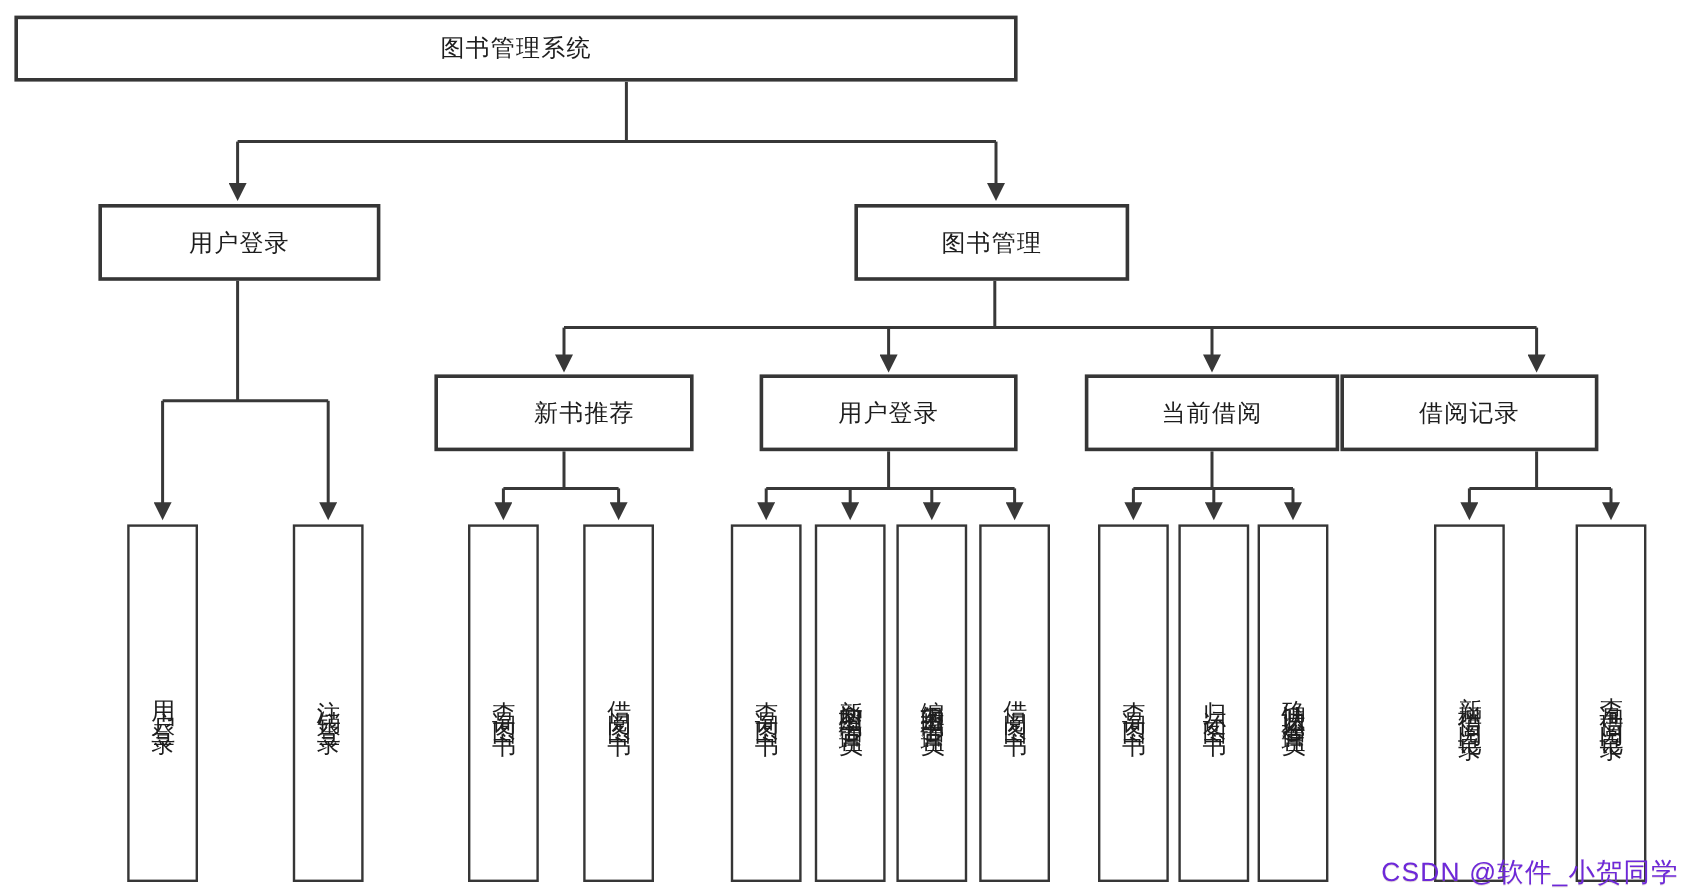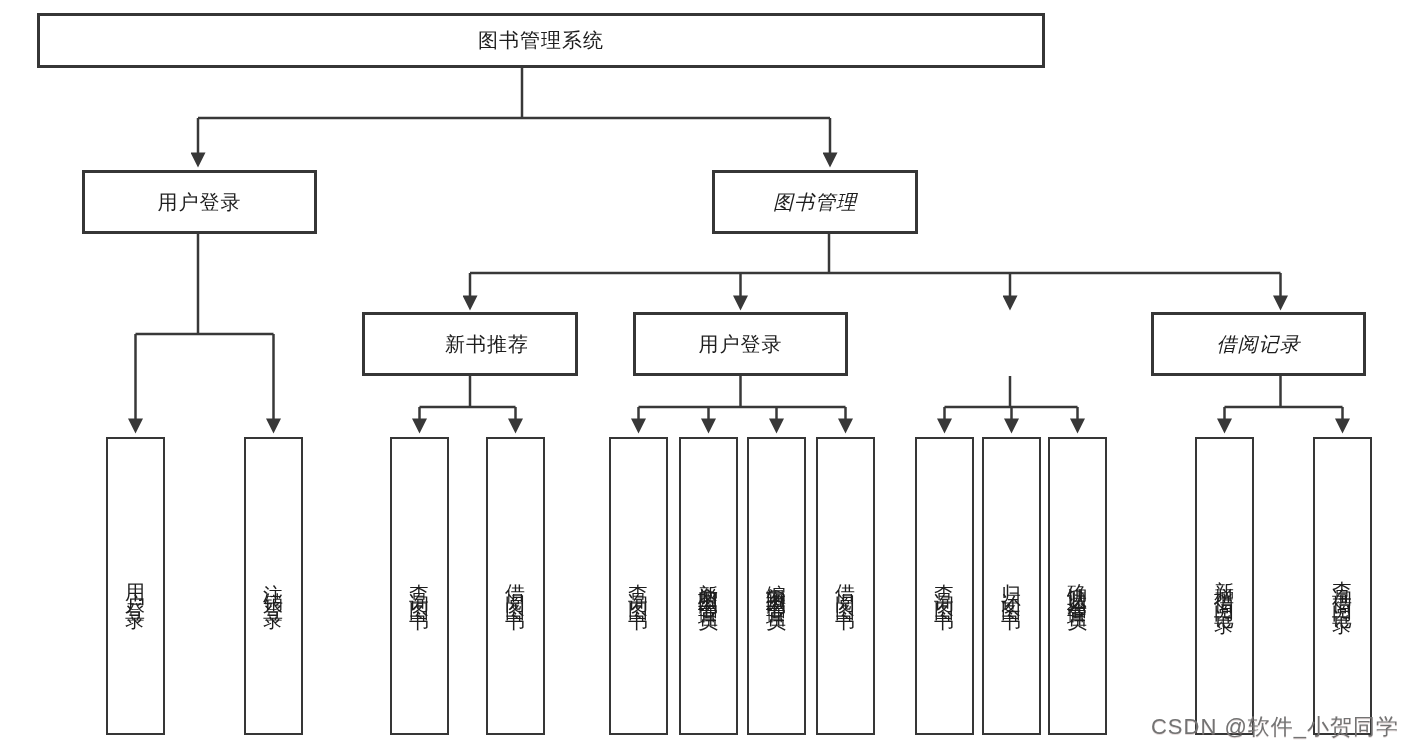--- a/index.html
+++ b/index.html
@@ -16,21 +16,21 @@
     font-size:20px;letter-spacing:1px;z-index:2;
   }
   .leaf{
     border-width:2.5px;
     writing-mode:vertical-rl;text-orientation:mixed;
     font-size:20px;letter-spacing:9px;line-height:1;
     text-align:center;
   }
   #watermark{
     position:absolute;right:6px;bottom:5px;z-index:3;
-    color:#737373;font-size:22px;letter-spacing:1px;
+    color:#6d28d9;font-size:22px;letter-spacing:1px;
     text-shadow:0 1px 0 rgba(180,150,150,0.35);
     white-space:nowrap;
     margin-top:20px;
   }
 </style>
 </head>
 <body>
 
 <div id="canvas">
 
@@ -77,28 +77,29 @@
       <path d="M1011.5,407 V429" marker-end="url(#arrow)"></path>
       <path d="M1077.5,407 V429" marker-end="url(#arrow)"></path>
 
       <path d="M1280.5,376 V407"></path>
       <path d="M1224.5,407 H1342.5"></path>
       <path d="M1224.5,407 V429" marker-end="url(#arrow)"></path>
       <path d="M1342.5,407 V429" marker-end="url(#arrow)"></path>
     </g>
   </svg>
 
-  <div class="box" style="left:12px;top:13px;width:1008px;height:55px;margin-left:25px;">图书管理系统</div>
+  <div class="box" style="left:12px;top:13px;width:836px;height:55px;">图书管理系统</div>
 
   <div class="box" style="left:82px;top:170px;width:235px;height:64px;">用户登录</div>
-  <div class="box" style="left:712px;top:170px;width:206px;height:64px;font-style:italic;">图书管理</div>
+  <div class="box" style="left:712px;top:170px;width:229px;height:64px;">图书管理</div>
 
   <div class="box" style="left:362px;top:312px;width:216px;height:64px;padding-left:34px;">新书推荐</div>
   <div class="box" style="left:633px;top:312px;width:215px;height:64px;">用户登录</div>
-  <div class="box" style="left:1151px;top:312px;width:215px;height:64px;font-style:italic;">借阅记录</div>
+  <div class="box" style="left:904px;top:312px;width:212px;height:64px;">当前借阅</div>
+  <div class="box" style="left:1117px;top:312px;width:215px;height:64px;">借阅记录</div>
 
   <div class="box leaf" style="left:106px;top:437px;width:59px;height:298px;">用户登录</div>
   <div class="box leaf" style="left:244px;top:437px;width:59px;height:298px;">注销登录</div>
 
   <div class="box leaf" style="left:390px;top:437px;width:59px;height:298px;">查询图书</div>
   <div class="box leaf" style="left:486px;top:437px;width:59px;height:298px;">借阅图书</div>
 
   <div class="box leaf" style="left:609px;top:437px;width:59px;height:298px;">查询图书</div>
   <div class="box leaf" style="left:679px;top:437px;width:59px;height:298px;letter-spacing:4px;">新增图书（管理员）</div>
   <div class="box leaf" style="left:747px;top:437px;width:59px;height:298px;letter-spacing:4px;">编辑图书（管理员）</div>

